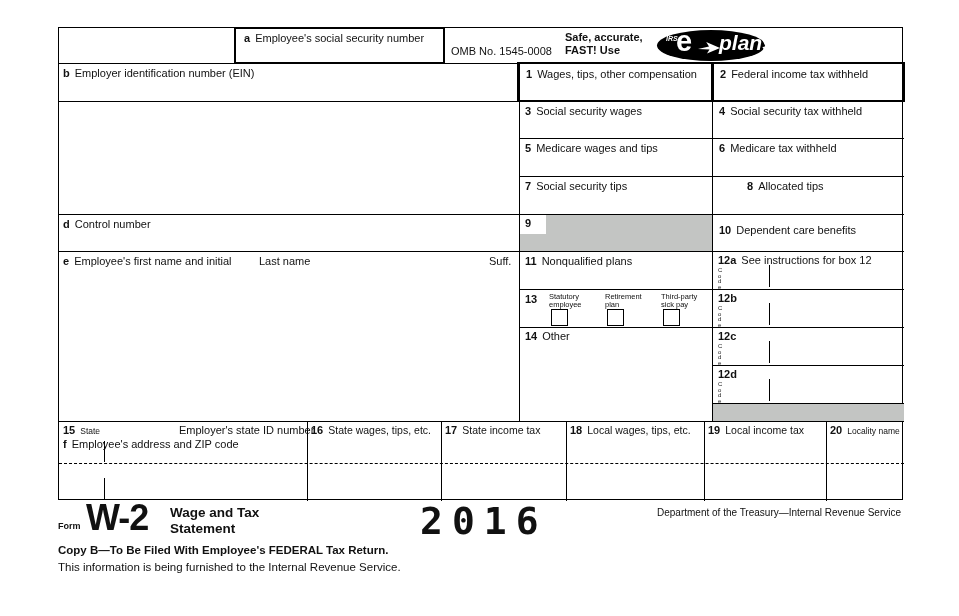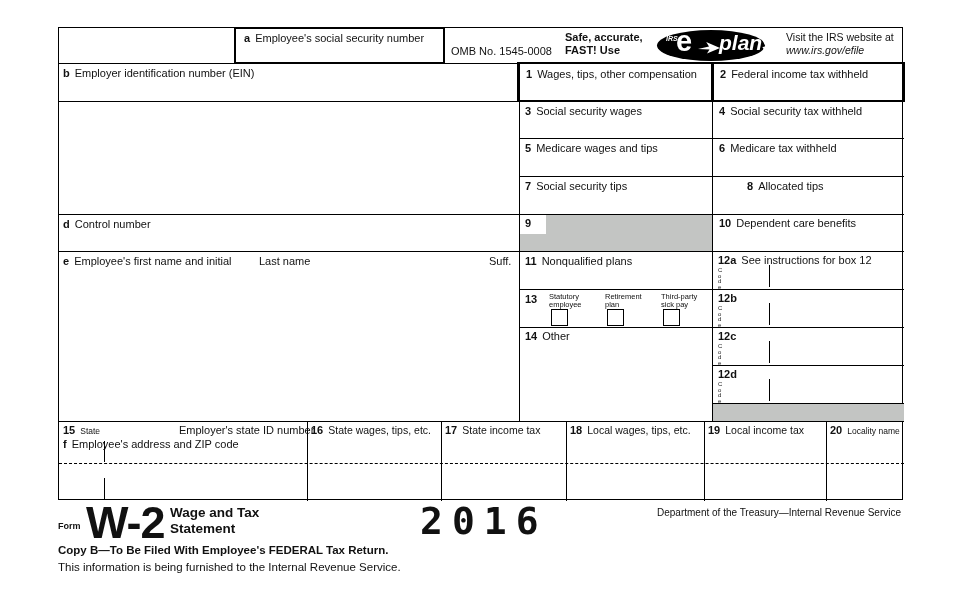--- a/index.html
+++ b/index.html
@@ -24,21 +24,21 @@
   .whitepatch{position:absolute;background:#fff;}
   .field{position:absolute;background:transparent;}
   .efile{position:absolute;left:598px;top:2px;width:108px;height:31px;background:#000;
          border-radius:50%;color:#fff;}
   .efile .irs{position:absolute;left:9px;top:5px;font-size:7px;font-weight:bold;font-style:italic;}
   .efile .e{position:absolute;left:19px;top:-5px;font-size:29px;font-weight:bold;}
   .efile .file{position:absolute;left:62px;top:1px;font-size:21px;font-weight:bold;font-style:italic;}
   .boltwrap{position:absolute;left:41px;top:10px;}
   .italic{font-style:italic;}
   .footer-formword{position:absolute;left:58px;top:521px;font-size:9px;font-weight:bold;}
-  .footer-w2{position:absolute;left:86px;top:497px;font-size:45px;font-weight:bold;letter-spacing:-1px;}
+  .footer-w2{position:absolute;left:86px;top:497px;font-size:36px;font-weight:bold;letter-spacing:-1px;}
   .footer-title{position:absolute;left:170px;top:505px;font-size:13.5px;font-weight:bold;line-height:16px;}
   .footer-year{position:absolute;left:420px;top:499px;font-size:38px;font-weight:bold;
                font-family:"DejaVu Sans Mono", monospace;letter-spacing:9px;}
   .footer-dept{position:absolute;right:58px;top:507px;font-size:10px;}
   .footer-copy{position:absolute;left:58px;top:544px;font-size:11.5px;font-weight:bold;}
   .footer-furnish{position:absolute;left:58px;top:561px;font-size:11.5px;}
 </style>
 </head>
 <body>
 
@@ -92,24 +92,20 @@
   <div class="efile">
     <span class="irs">IRS</span>
     <span class="e">e</span>
     <span class="boltwrap">
       <svg width="22" height="12" viewBox="0 0 22 12">
           <polygon points="0,7 11,4.5 8.2,0 22,6 9,11.5 11.5,7.5" fill="#fff"></polygon>
         </svg>
     </span>
     <span class="file">plans</span>
   </div>
-  <div class="lbl" style="left:727px;top:3px;line-height:13px;font-size:10.5px;">
-    <div>Visit the IRS website at</div>
-    <div class="italic">www.irs.gov/efile</div>
-  </div>
 
   <div class="lbl" style="left:4px;top:39px;">
     <span class="num">b</span><span>Employer identification number (EIN)</span>
   </div>
   <div class="lbl" style="left:4px;top:190px;">
     <span class="num">d</span><span>Control number</span>
   </div>
   <div class="lbl" style="left:4px;top:227px;">
     <span class="num">e</span><span>Employee's first name and initial</span>
   </div>
@@ -138,21 +134,21 @@
     <span class="num">6</span><span>Medicare tax withheld</span>
   </div>
   <div class="lbl" style="left:466px;top:152px;">
     <span class="num">7</span><span>Social security tips</span>
   </div>
   <div class="lbl" style="left:688px;top:152px;">
     <span class="num">8</span><span>Allocated tips</span>
   </div>
 
   <div class="lbl" style="left:466px;top:189px;font-weight:bold;">9</div>
-  <div class="lbl" style="left:660px;top:189px;">
+  <div class="lbl" style="left:660px;top:196px;">
     <span class="num">10</span><span>Dependent care benefits</span>
   </div>
   <div class="lbl" style="left:466px;top:227px;">
     <span class="num">11</span><span>Nonqualified plans</span>
   </div>
   <div class="lbl" style="left:659px;top:226px;">
     <span class="num">12a</span><span>See instructions for box 12</span>
   </div>
   <div class="codecol" style="left:659px;top:240px;">Code</div>
   <div class="lbl" style="left:659px;top:264px;font-weight:bold;">12b</div>

